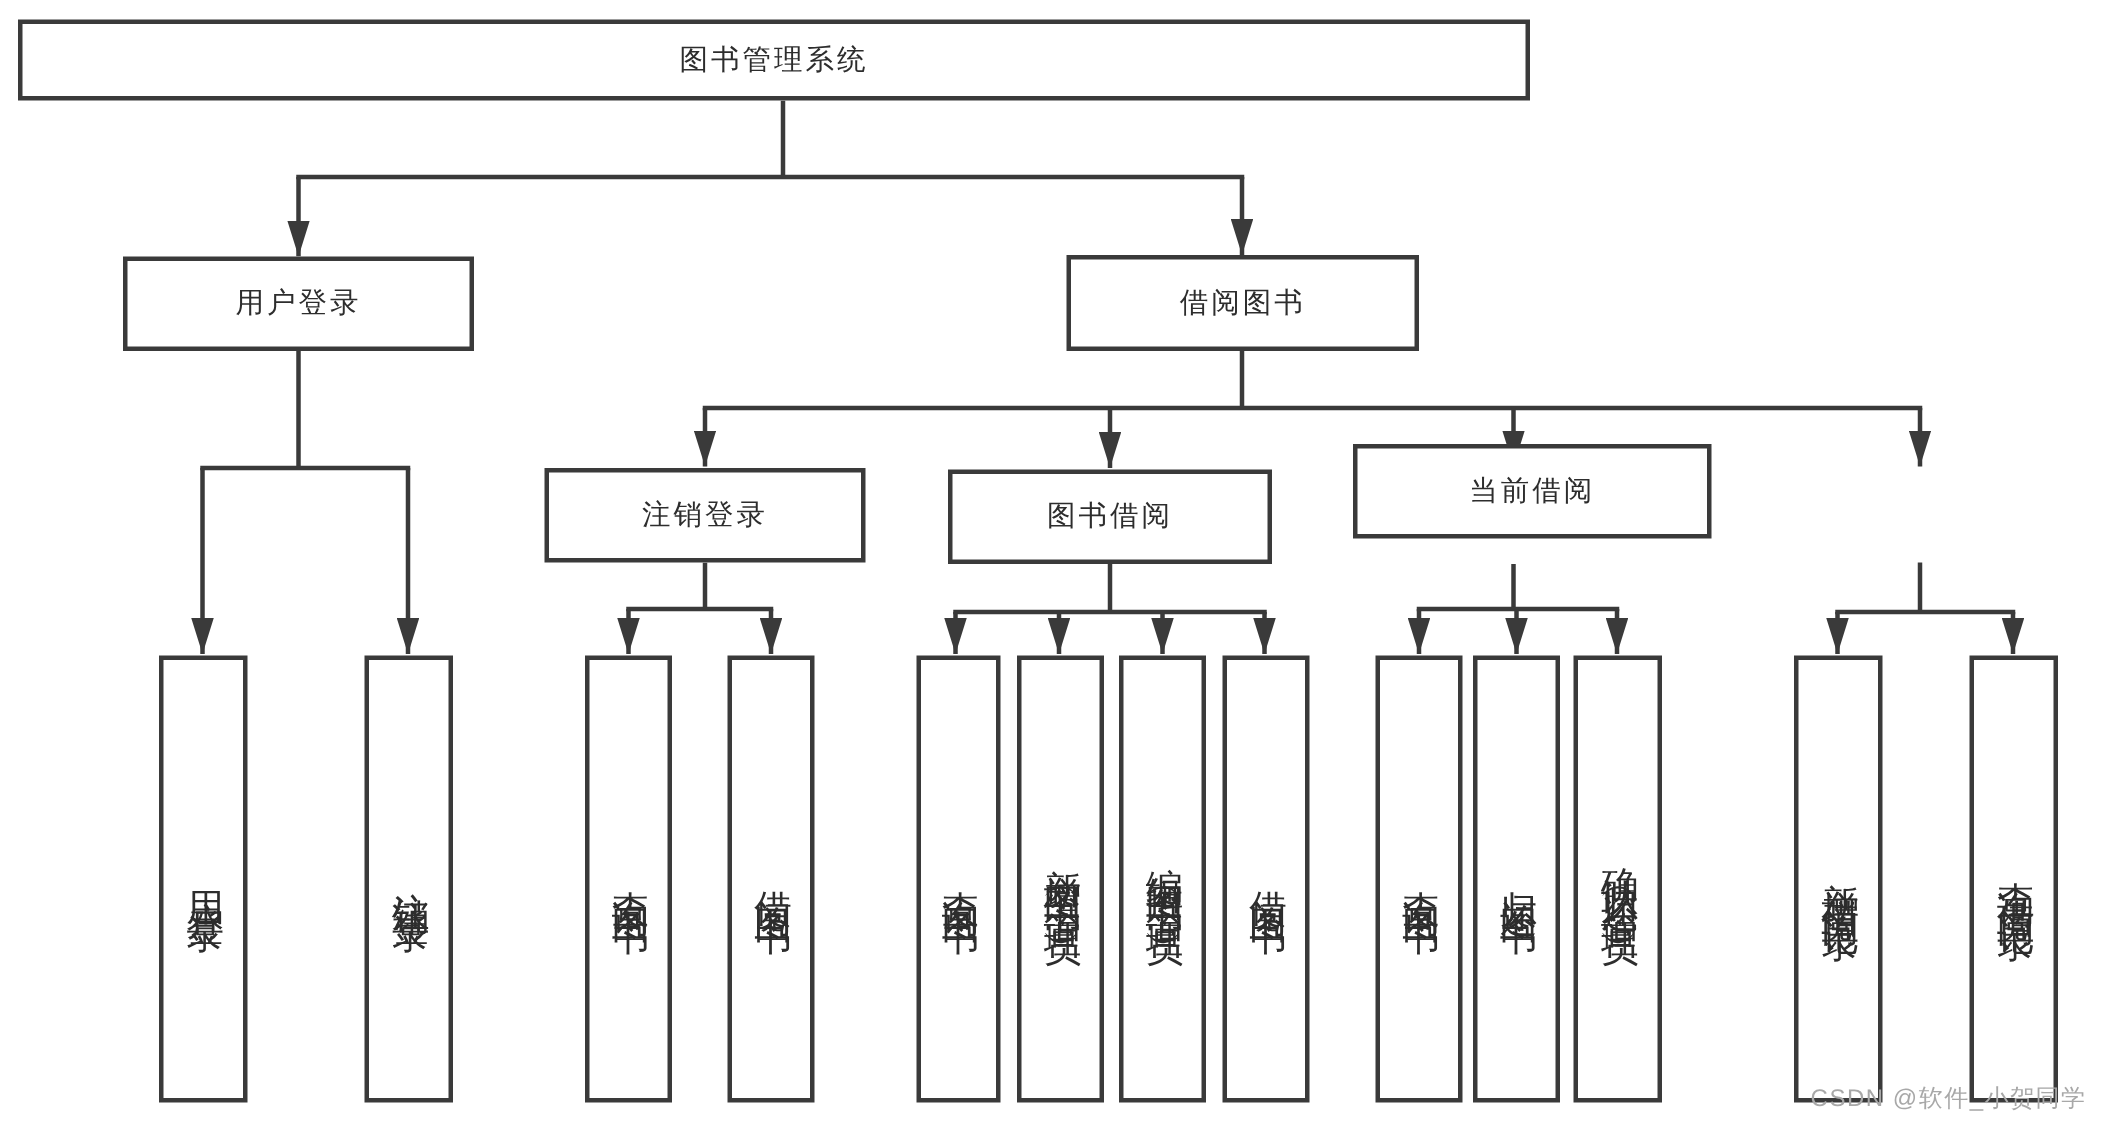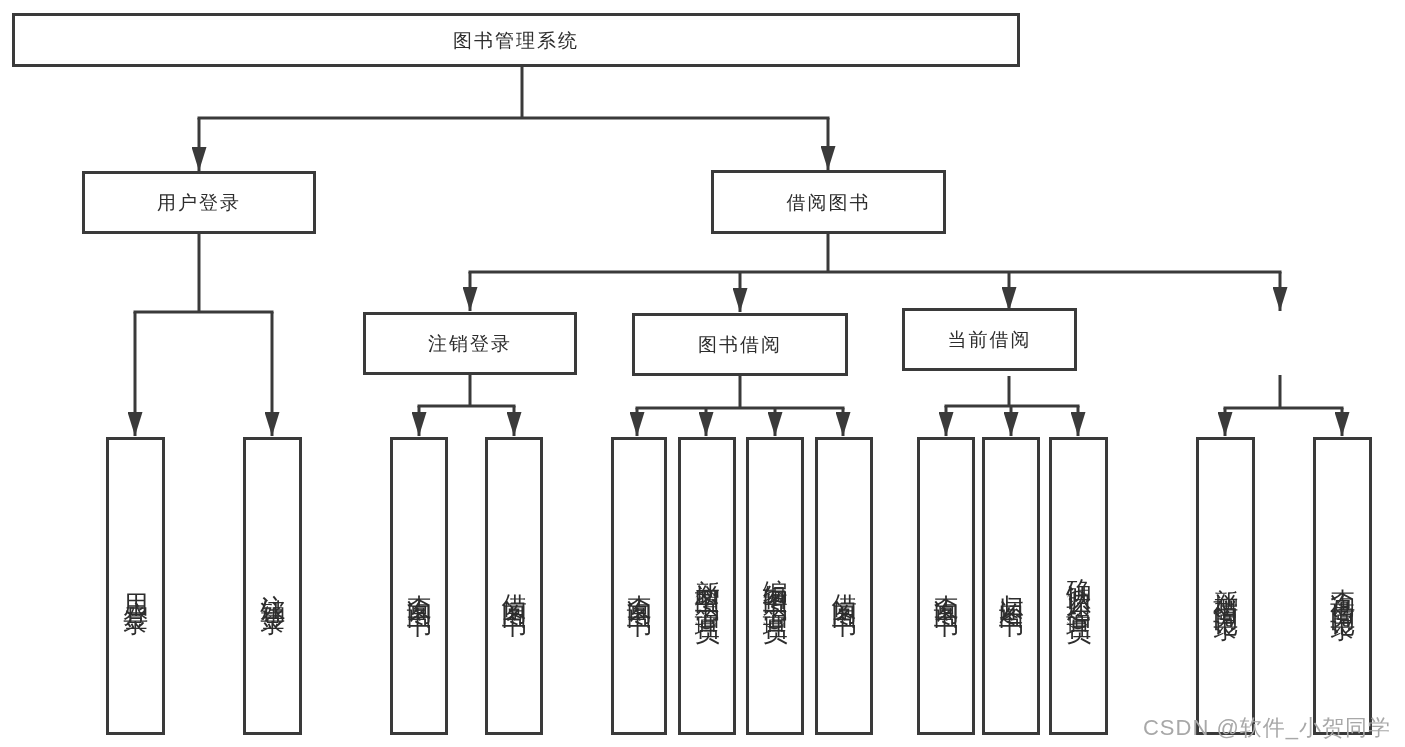--- a/index.html
+++ b/index.html
@@ -32,21 +32,21 @@
     text-orientation:mixed;
     font-size:25px;
     letter-spacing:6px;
     line-height:1.1;
     white-space:nowrap;
   }
   .watermark{
     position:absolute;
     right:14px;
     bottom:4px;
-    font-size:22px;
+    font-size:16px;
     color:#a8a8a8;
     letter-spacing:1px;
     z-index:5;
     white-space:nowrap;
   }
   .rail{stroke:#3a3a3a;stroke-width:3;fill:none;}
 </style>
 </head>
 <body>
 
@@ -107,21 +107,21 @@
   <div class="box" style="left:711px;top:170px;width:235px;height:64px">
     <span class="hl">借阅图书</span>
   </div>
 
   <div class="box" style="left:363px;top:312px;width:214px;height:63px">
     <span class="hl">注销登录</span>
   </div>
   <div class="box" style="left:632px;top:313px;width:216px;height:63px">
     <span class="hl">图书借阅</span>
   </div>
-  <div class="box" style="left:902px;top:308px;width:175px;height:63px">
+  <div class="box" style="left:902px;top:296px;width:239px;height:63px">
     <span class="hl">当前借阅</span>
   </div>
 
   <div class="box" style="left:106px;top:437px;width:59px;height:298px">
     <span class="vl">用户登录</span>
   </div>
   <div class="box" style="left:243px;top:437px;width:59px;height:298px">
     <span class="vl">注销登录</span>
   </div>
 

